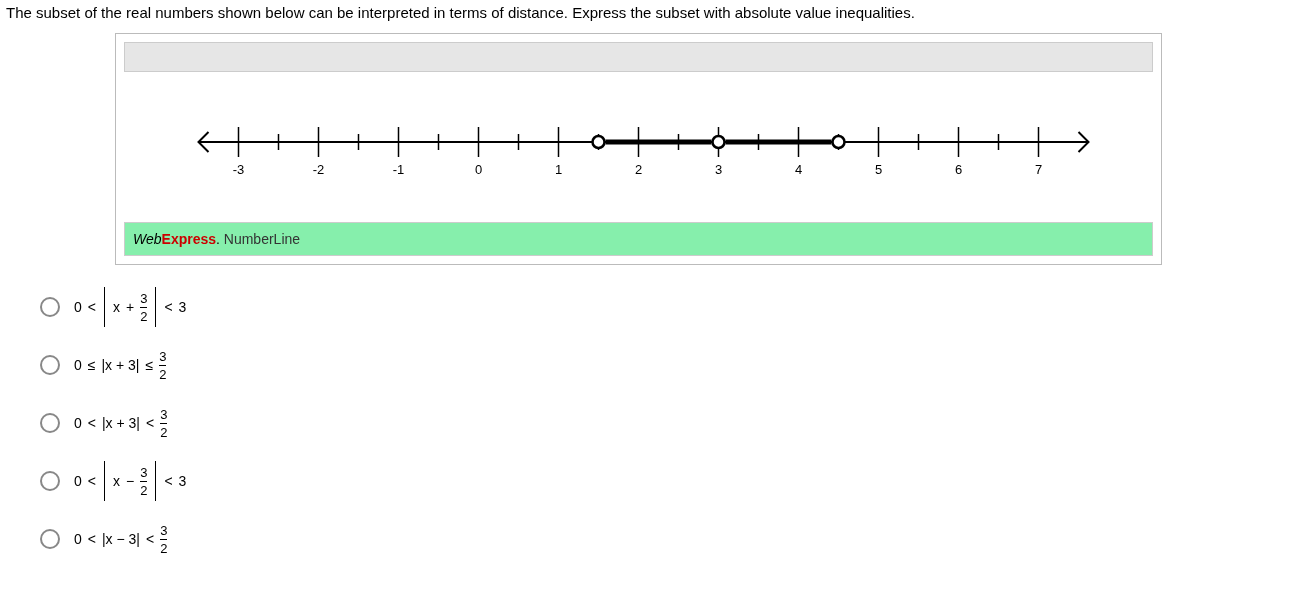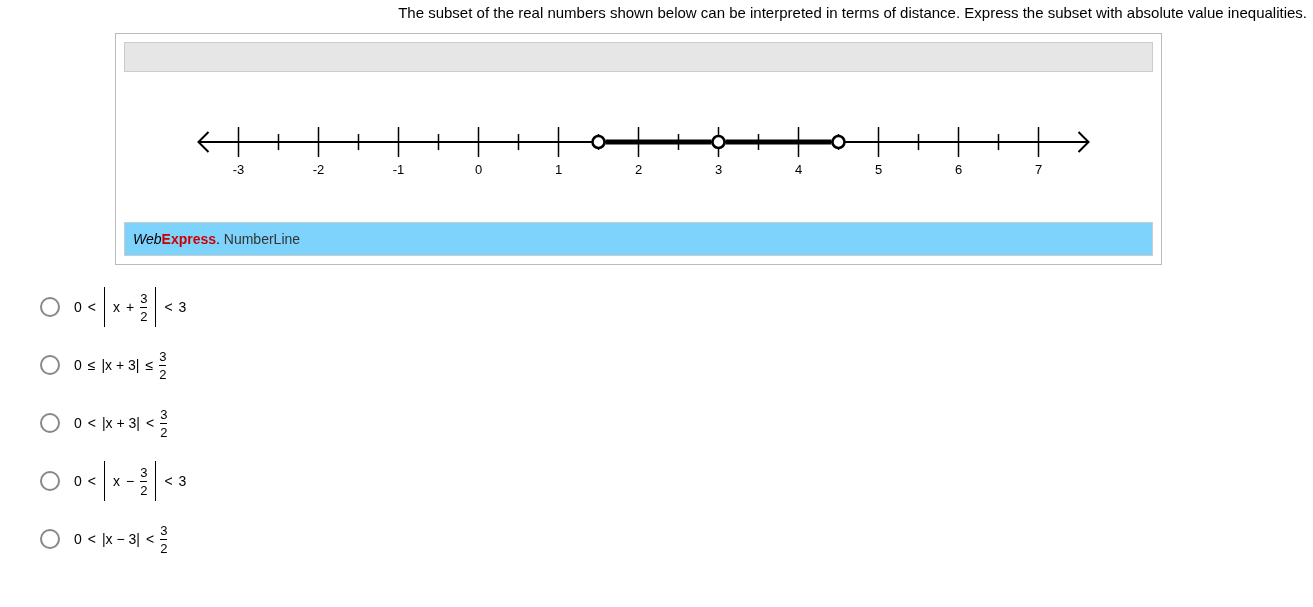--- a/index.html
+++ b/index.html
@@ -7,21 +7,20 @@
     padding: 0;
     font-family: Arial, Helvetica, sans-serif;
     font-size: 14px;
     color: #000;
     background: #fff;
     width: 1313px;
   }
   .prompt {
     padding: 4px 6px 12px 6px;
     font-size: 15px;
-    text-align: right;
   }
   .figure-wrap {
     margin-left: 115px;
     width: 1045px;
     border: 1px solid #bbb;
     background: #fff;
   }
   .fig-bar-top {
     height: 28px;
     background: #e6e6e6;
@@ -34,21 +33,21 @@
     margin: 0 8px;
     background: #fff;
   }
   svg.numberline {
     display: block;
     width: 100%;
     height: 100%;
   }
   .fig-bar-bottom {
     height: 32px;
-    background: #7dd3fc;
+    background: #86efac;
     border: 1px solid #ccc;
     margin: 0 8px 8px 8px;
     padding-left: 8px;
     display: flex;
     align-items: center;
     font-size: 14px;
   }
   .brand-web { font-style: italic; color: #000; }
   .brand-assign { font-weight: bold; color: #c00; }
   .brand-rest { color: #333; }

